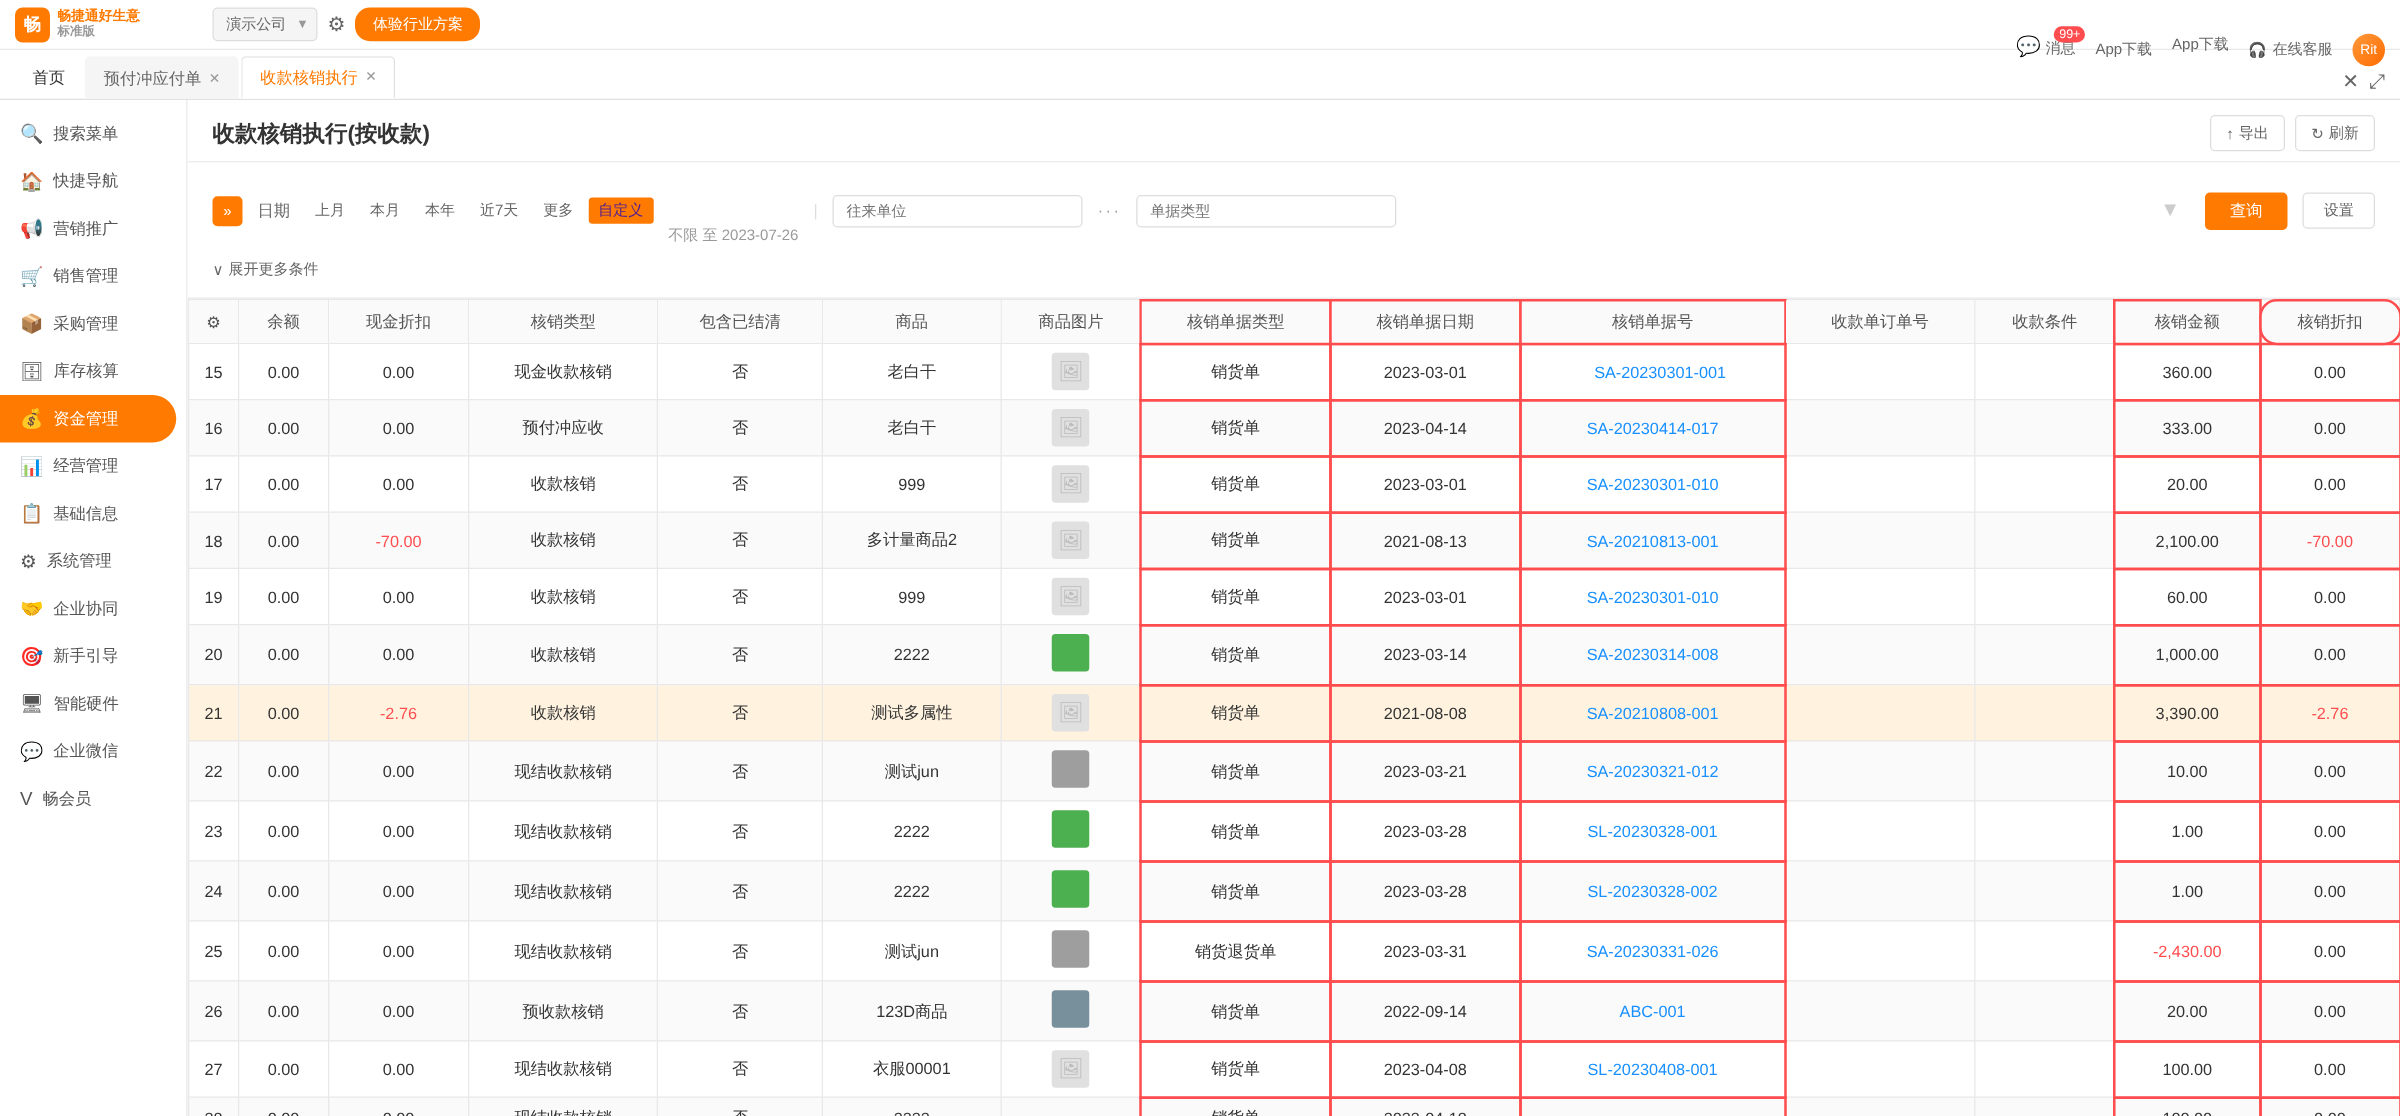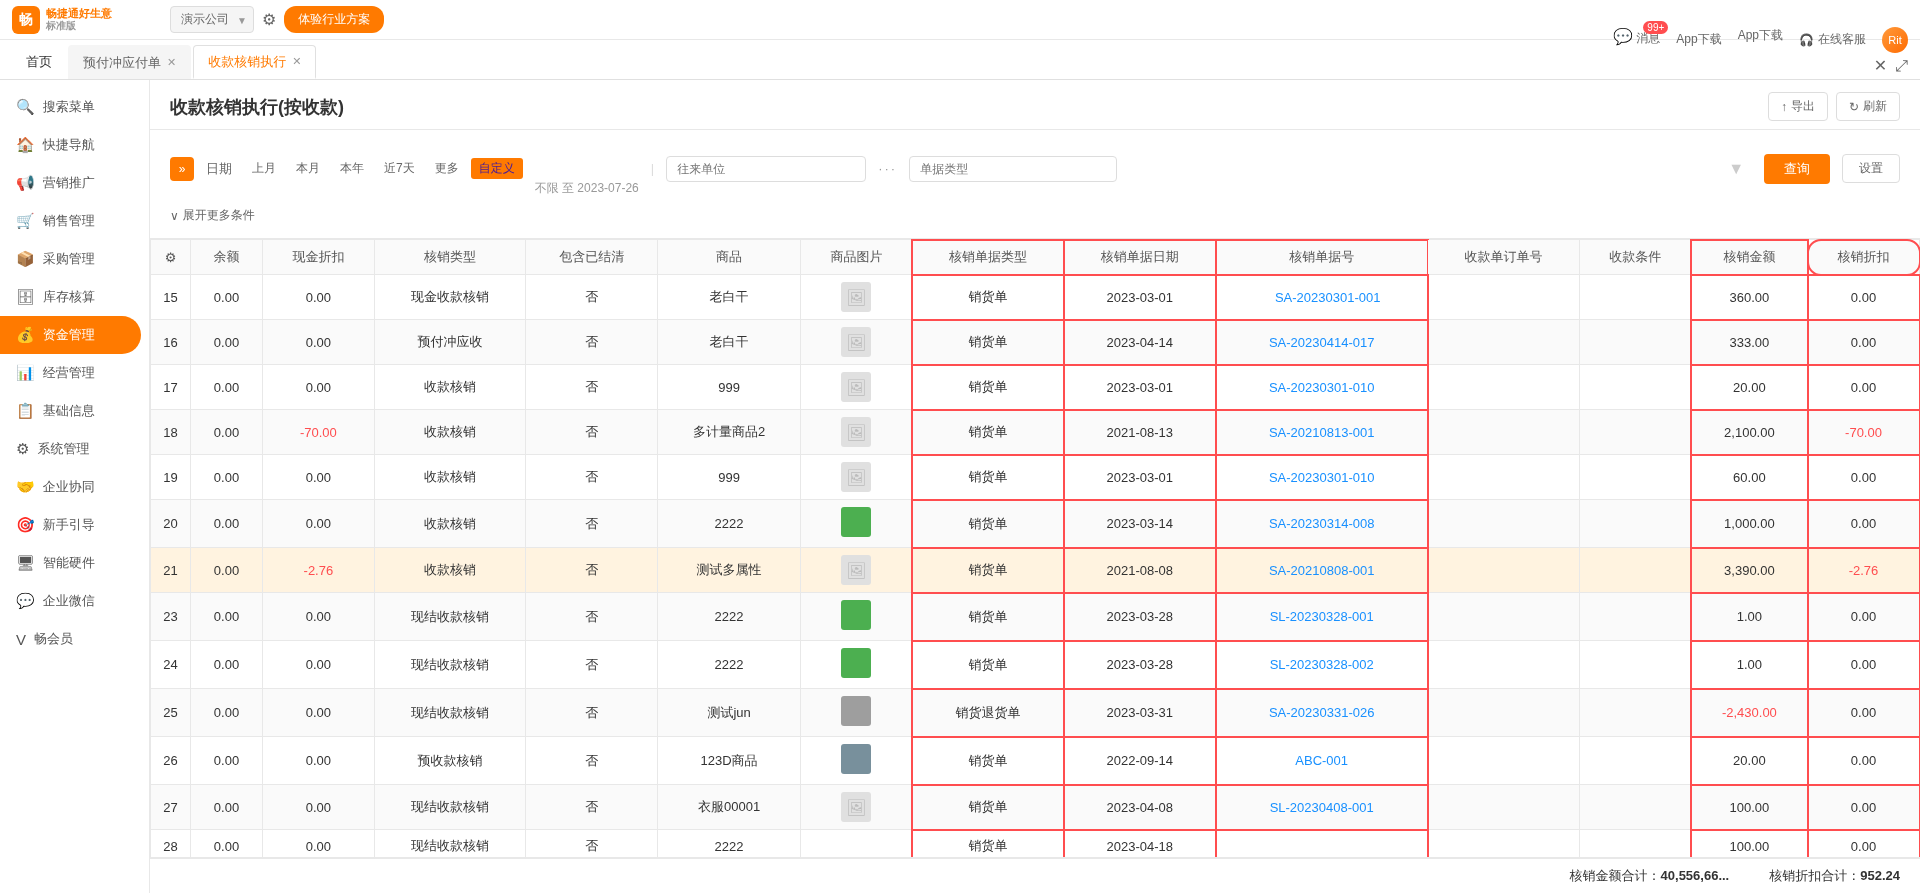--- a/index.html
+++ b/index.html
@@ -656,20 +656,38 @@
       </td>
       <td style="outline:2px solid #ff4d4f;outline-offset:-1px;">销货单</td>
       <td style="outline:2px solid #ff4d4f;outline-offset:-1px;">2021-08-08</td>
       <td style="outline:2px solid #ff4d4f;outline-offset:-1px;"><a class="link-text">SA-20210808-001</a></td>
       <td></td>
       <td></td>
       <td style="outline:2px solid #ff4d4f;outline-offset:-1px;" class="">3,390.00</td>
       <td style="outline:2px solid #ff4d4f;outline-offset:-1px;" class="negative">-2.76</td>
     </tr>
               <tr>
+      <td>22</td>
+      <td>0.00</td>
+      <td class="">0.00</td>
+      <td>现结收款核销</td>
+      <td>否</td>
+      <td>测试jun</td>
+      <td>
+        <div class="img-placeholder" style="background:#9e9e9e;margin:0 auto;"></div>
+      </td>
+      <td style="outline:2px solid #ff4d4f;outline-offset:-1px;">销货单</td>
+      <td style="outline:2px solid #ff4d4f;outline-offset:-1px;">2023-03-21</td>
+      <td style="outline:2px solid #ff4d4f;outline-offset:-1px;"><a class="link-text">SA-20230321-012</a></td>
+      <td></td>
+      <td></td>
+      <td style="outline:2px solid #ff4d4f;outline-offset:-1px;" class="">10.00</td>
+      <td style="outline:2px solid #ff4d4f;outline-offset:-1px;" class="">0.00</td>
+    </tr>
+              <tr>
       <td>23</td>
       <td>0.00</td>
       <td class="">0.00</td>
       <td>现结收款核销</td>
       <td>否</td>
       <td>2222</td>
       <td>
         <div class="img-placeholder" style="background:#4caf50;margin:0 auto;"></div>
       </td>
       <td style="outline:2px solid #ff4d4f;outline-offset:-1px;">销货单</td>
@@ -766,22 +784,16 @@
       <td style="outline:2px solid #ff4d4f;outline-offset:-1px;">2023-04-18</td>
       <td style="outline:2px solid #ff4d4f;outline-offset:-1px;"></td>
       <td></td>
       <td></td>
       <td style="outline:2px solid #ff4d4f;outline-offset:-1px;" class="">100.00</td>
       <td style="outline:2px solid #ff4d4f;outline-offset:-1px;" class="">0.00</td>
     </tr>
             </tbody>
         </table>
       </div>
-      <div class="table-footer">
-        <div class="footer-totals">
-          <span>核销金额合计：<strong id="footer-amount">40,556,66...</strong></span>
-          <span>核销折扣合计：<strong id="footer-discount">952.24</strong></span>
-        </div>
-      </div>
     </div>
 
   </div>
 </div>
 
 </body></html>

